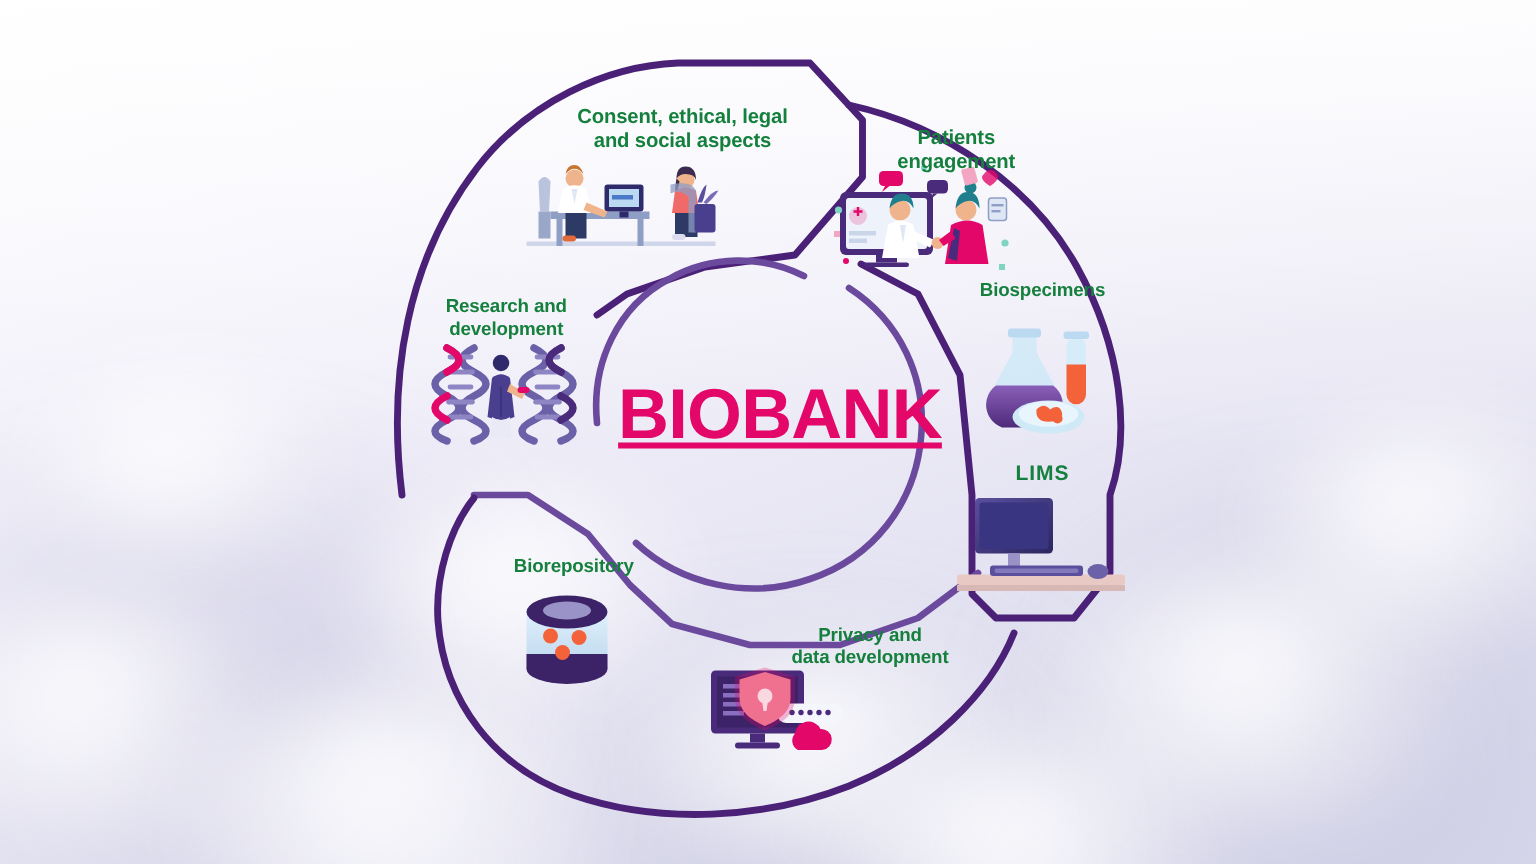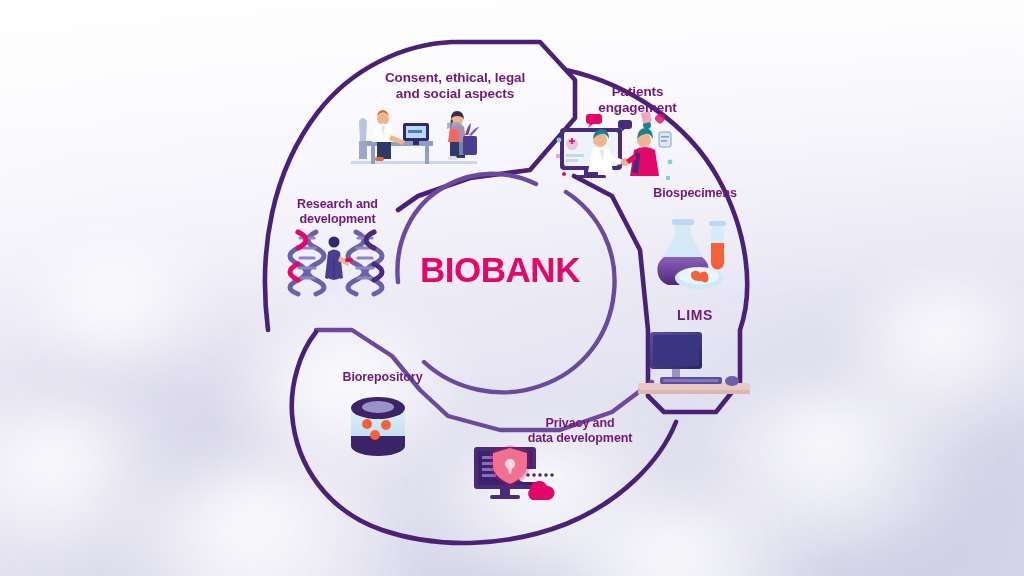--- a/index.html
+++ b/index.html
@@ -31,43 +31,44 @@
     background:linear-gradient(180deg,rgba(255,255,255,.92),rgba(255,255,255,0));
     pointer-events:none;
   }
 
   
   #diagram{position:absolute;left:0;top:0;width:1024px;height:576px;}
 
   
   .lbl{
     position:absolute;
-    color:#701a75;
+    color:#15803d;
     font-weight:bold;
     text-align:center;
     line-height:1.22;
     letter-spacing:-.1px;
     white-space:pre-line;
   }
   #lbl-consent{left:330px;top:70px;width:250px;font-size:13.5px;}
   #lbl-patients{left:560px;top:84px;width:155px;font-size:13.5px;}
   #lbl-biospec{left:615px;top:186px;width:160px;font-size:12.5px;}
   #lbl-lims{left:620px;top:307px;width:150px;font-size:14px;letter-spacing:.6px;}
   #lbl-privacy{left:500px;top:416px;width:160px;font-size:12.5px;}
   #lbl-biorepo{left:305px;top:370px;width:155px;font-size:12.5px;}
   #lbl-research{left:265px;top:197px;width:145px;font-size:12.5px;}
 
   #center-title{
-    position:absolute;left:350px;top:252px;width:300px;
+    position:absolute;left:370px;top:252px;width:300px;
     text-align:center;
     color:#e3076a;
-    font-size:35px;
+    font-size:47px;
     font-weight:bold;
     letter-spacing:-.5px;
     line-height:1;
+    text-decoration:underline;
   }
 </style>
 </head>
 <body>
 
 <div id="stage">
 
   <div class="bg-base"></div>
   <div class="haze" style="left:-120px;top:300px;width:520px;height:330px;"></div>
   <div class="haze" style="left:620px;top:330px;width:560px;height:330px;"></div>

